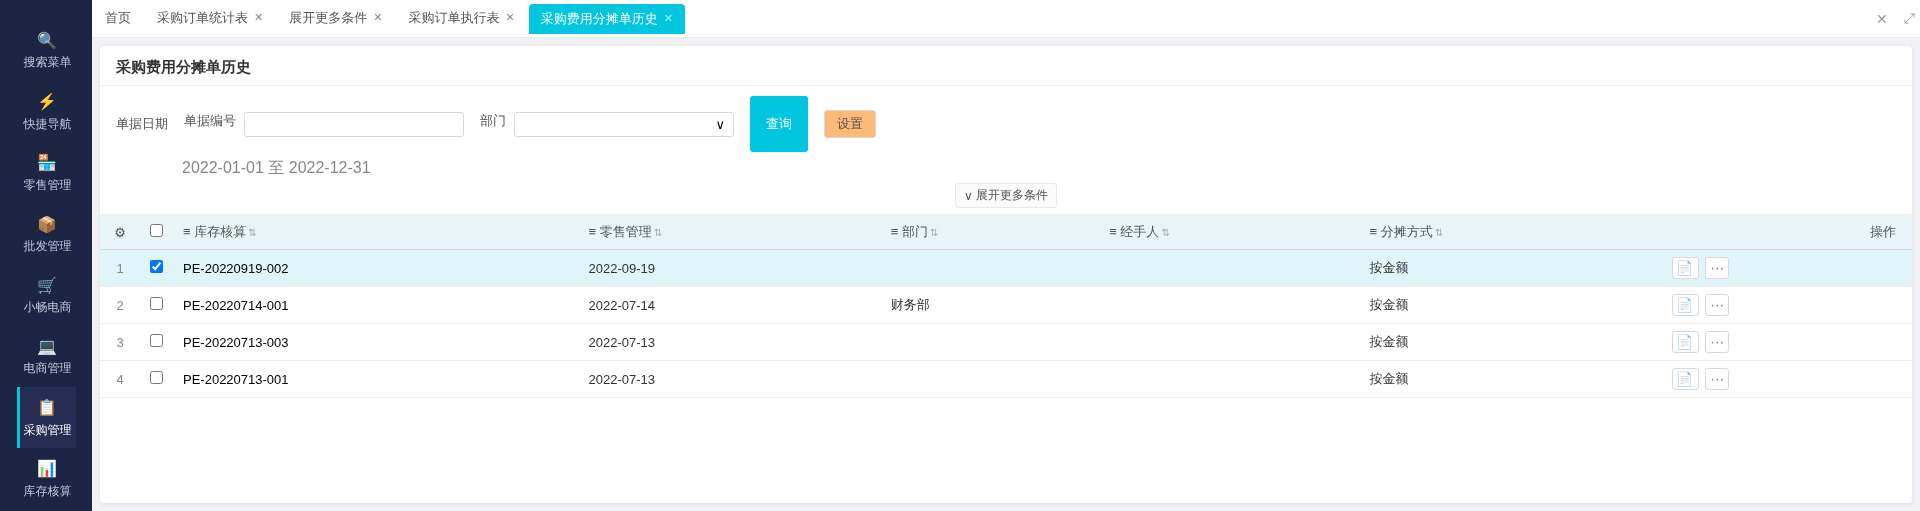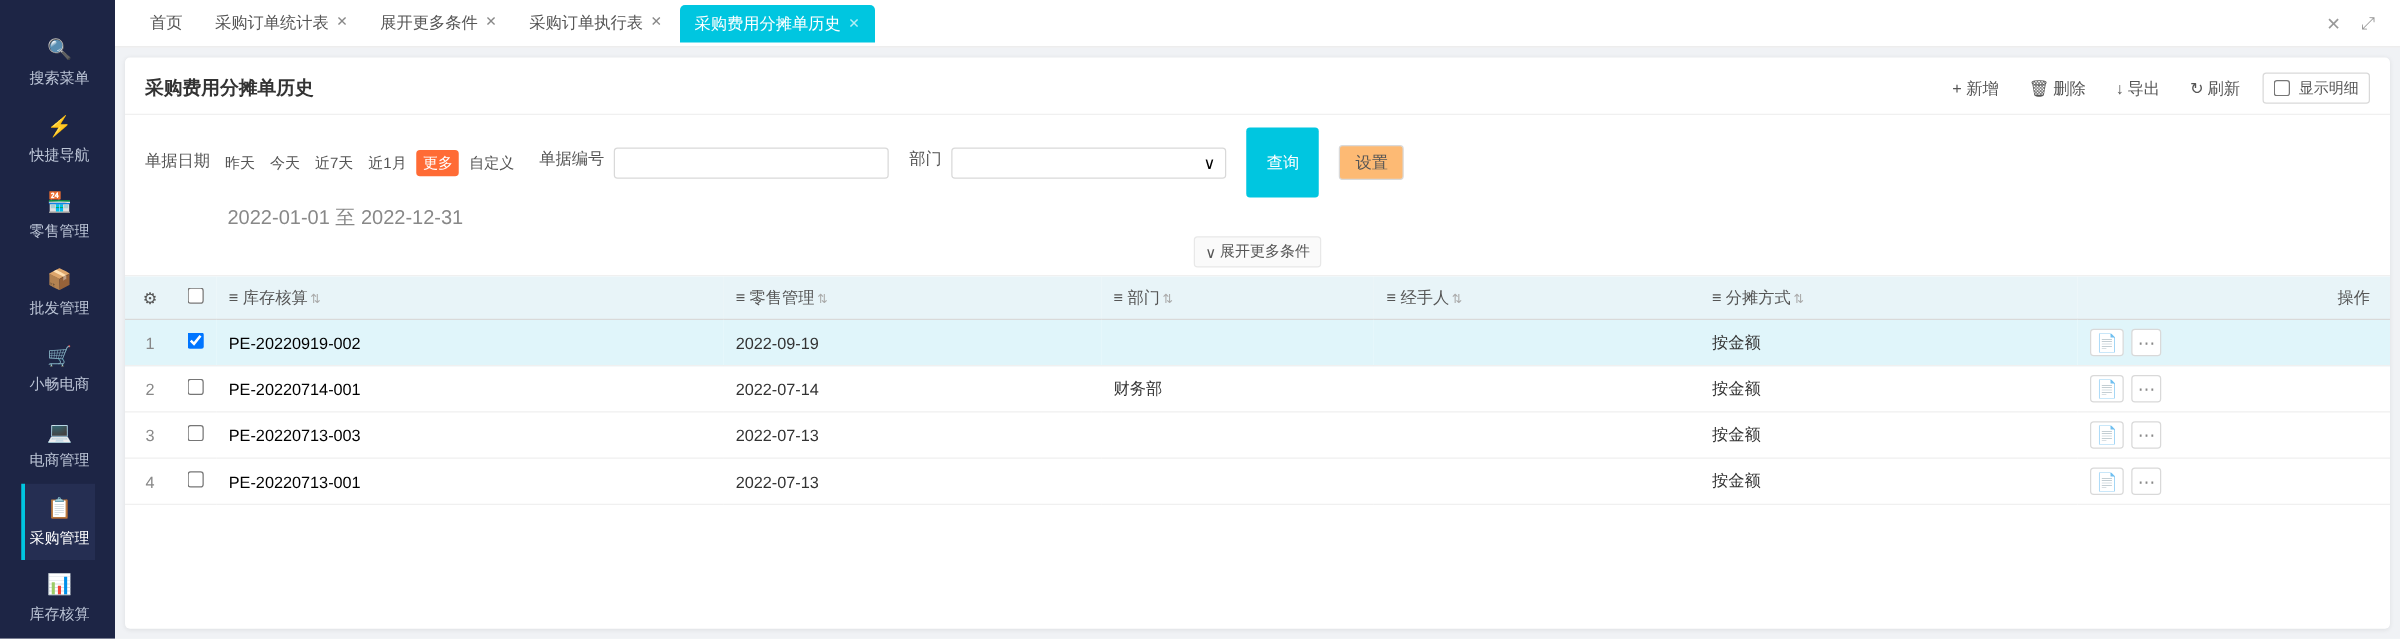--- a/index.html
+++ b/index.html
@@ -49,21 +49,21 @@
       flex-direction: column;
       background: #f0f2f5;
       overflow: hidden;
     }
 
     
     .tab-bar {
       background: #fff;
       display: flex;
       align-items: center;
-      padding: 0 16px;
+      padding: 0 1px;
       border-bottom: 1px solid #e8e8e8;
       height: 38px;
       flex-shrink: 0;
       position: relative;
     }
     .tab-item {
       padding: 8px 12px;
       font-size: 13px;
       color: #555;
       cursor: pointer;
@@ -384,56 +384,27 @@
     <div class="tab-actions">
       <span class="tab-action-icon">✕</span>
       <span class="tab-action-icon">⤢</span>
     </div>
   </div>
 
   <div class="page-area">
 
     <div class="page-header">
       <span class="page-title">采购费用分摊单历史</span>
-      <div class="toolbar">
-        <span class="toolbar-btn add">
-          <span>+ 新增</span>
-        </span>
-        <span class="toolbar-btn">
-          <span class="btn-icon">🗑</span>
-          <span>删除</span>
-        </span>
-        <span class="toolbar-btn">
-          <span class="btn-icon">↓</span>
-          <span>导出</span>
-        </span>
-        <span class="toolbar-btn">
-          <span class="btn-icon">↻</span>
-          <span>刷新</span>
-        </span>
-        <div class="show-columns">
-          <input type="checkbox" style="margin-right: 4px;">
-          <span>显示明细</span>
-        </div>
-      </div>
     </div>
 
     <div class="filter-area">
       <div class="filter-row">
 
         <div class="filter-group">
           <span class="filter-label">单据日期</span>
-          <div class="date-shortcuts">
-            <span class="date-btn">昨天</span>
-            <span class="date-btn">今天</span>
-            <span class="date-btn">近7天</span>
-            <span class="date-btn">近1月</span>
-            <span class="date-btn more">更多</span>
-            <span class="date-btn">自定义</span>
-          </div>
         </div>
 
         <div class="filter-group">
           <span class="filter-label">单据编号</span>
           <input class="filter-input" type="text" style="">
         </div>
 
         <div class="filter-group">
           <span class="filter-label">部门</span>
           <div class="filter-select">

